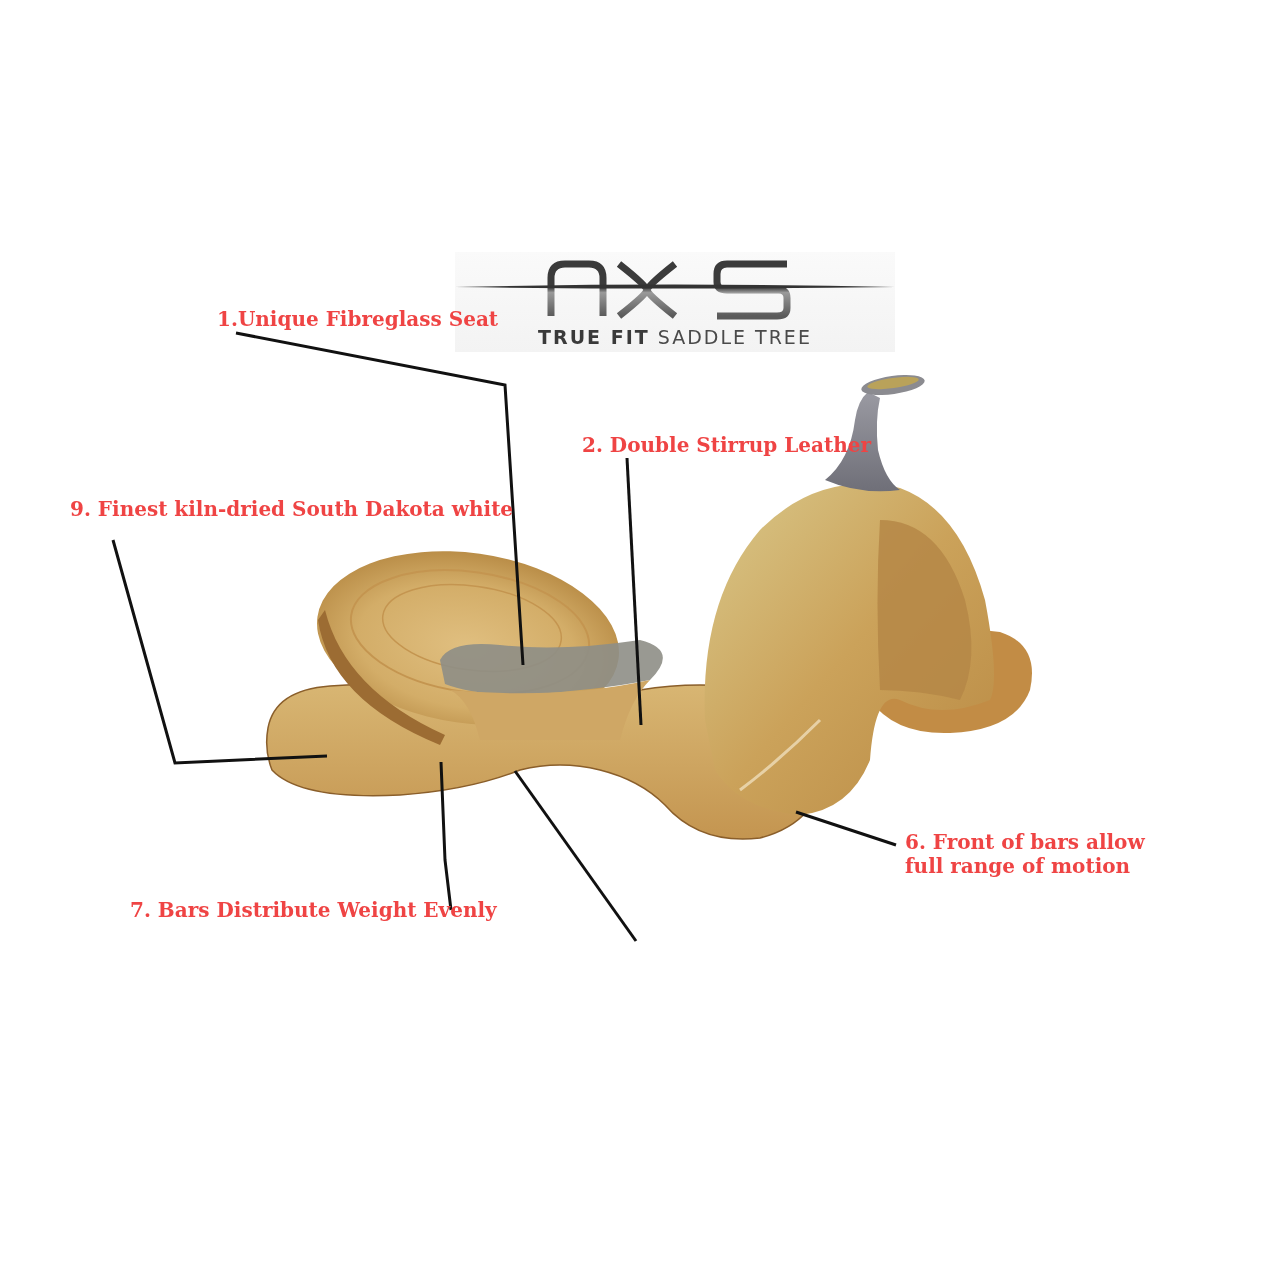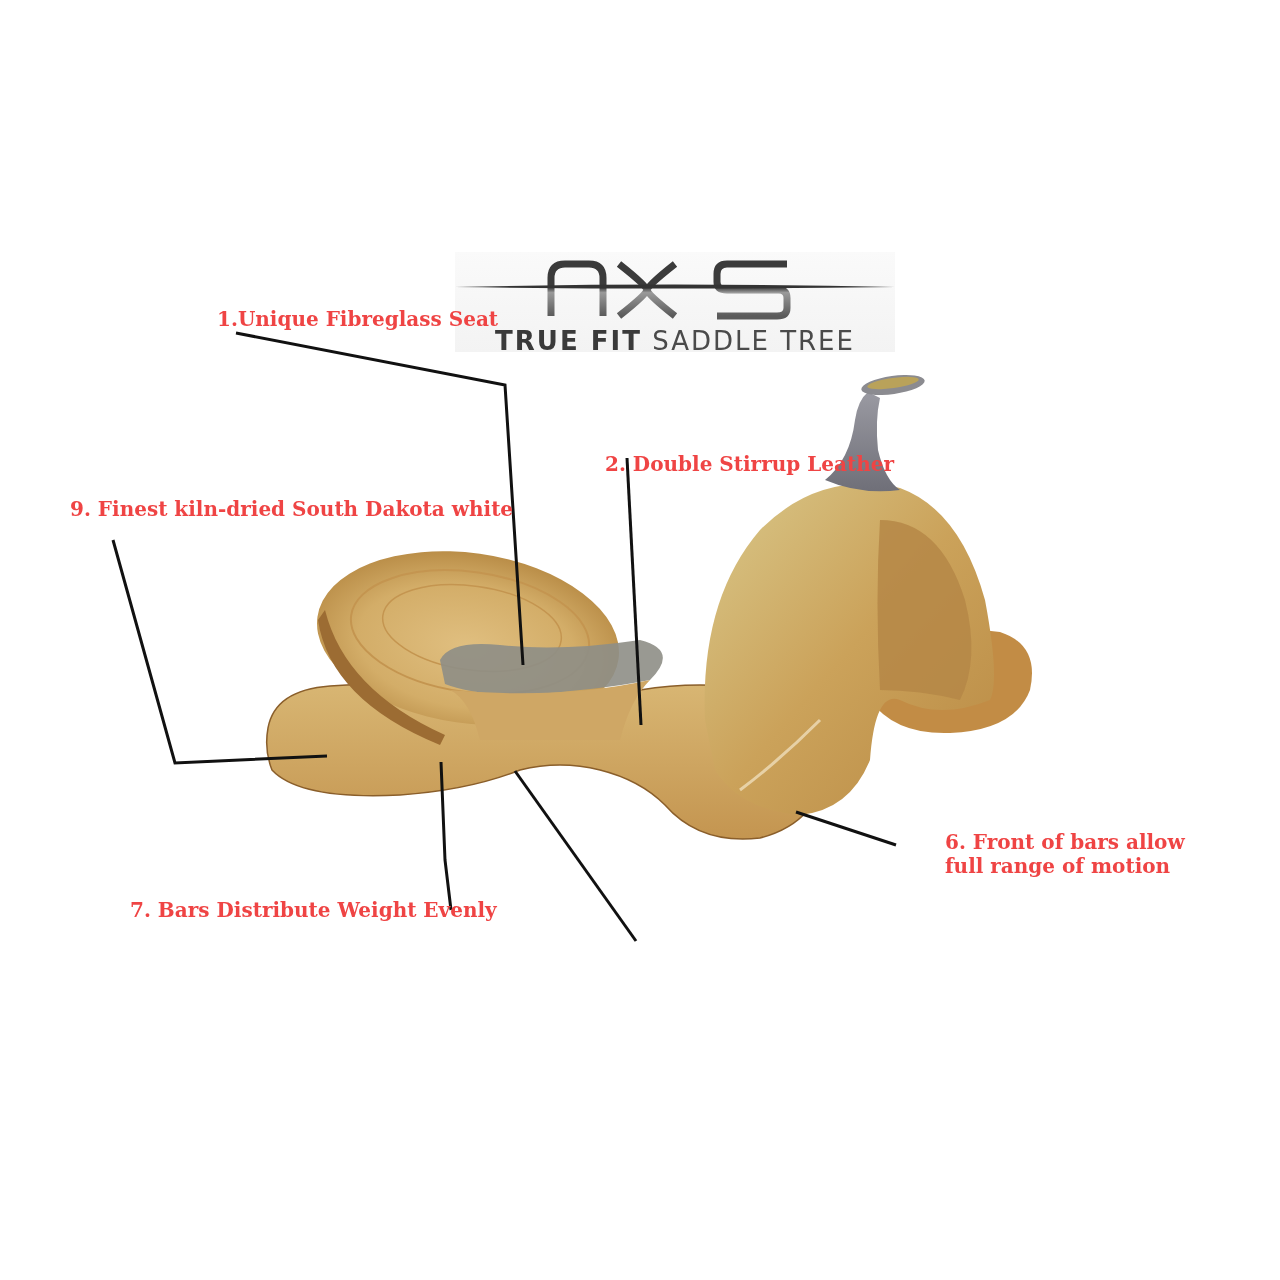--- a/index.html
+++ b/index.html
@@ -1,24 +1,24 @@
 <!DOCTYPE html>
 <html><head>
   <meta charset="utf-8">
   <style>
     html, body { margin: 0; padding: 0; background: #ffffff; }
     body { width: 1280px; height: 1280px; position: relative; overflow: hidden; font-family: "DejaVu Serif", serif; }
     .canvas { position: absolute; left: 0; top: 0; width: 1280px; height: 1280px; }
     .logo { position: absolute; left: 455px; top: 252px; width: 440px; height: 100px; background: linear-gradient(#fafafa, #f3f3f3); }
     .logo-word { position: absolute; left: 92px; top: 4px; width: 250px; height: 64px; }
-    .logo-tag { position: absolute; left: 0; top: 74px; width: 440px; text-align: center; font-family: "DejaVu Sans", sans-serif; font-size: 26px; letter-spacing: 2px; color: #444; }
+    .logo-tag { position: absolute; left: 0; top: 74px; width: 440px; text-align: center; font-family: "DejaVu Sans", sans-serif; font-size: 19px; letter-spacing: 2px; color: #444; }
     .logo-tag .strong { font-weight: bold; color: #3a3a3a; }
     .logo-tag .light { color: #4a4a4a; }
     .label { position: absolute; font-family: "DejaVu Serif", serif; font-weight: bold; font-size: 20px; color: #ef4444; white-space: nowrap; line-height: 24px; }
-    .label.multi { white-space: normal; width: 260px; margin-left: 40px; }
+    .label.multi { white-space: normal; width: 260px; }
     svg.overlay { position: absolute; left: 0; top: 0; }
   </style>
 </head>
 <body>
 
 <div class="canvas">
 
   <div class="logo">
     <svg class="logo-word" viewBox="0 0 250 64">
       <defs>
@@ -105,18 +105,18 @@
       <polyline points="236,333 505,385 523,665"></polyline>
       <line x1="627" y1="458" x2="641" y2="725"></line>
       <polyline points="113,540 175,763 327,756"></polyline>
       <polyline points="441,762 445,860 451,910"></polyline>
       <line x1="515" y1="771" x2="636" y2="941"></line>
       <line x1="796" y1="812" x2="896" y2="845"></line>
     </g>
   </svg>
 
   <div class="label" style="left:217px; top:307px;">1.Unique Fibreglass Seat</div>
-  <div class="label" style="left:605px; top:433px;margin-top:19px;">2. Double Stirrup Leather</div>
+  <div class="label" style="left:582px; top:433px;">2. Double Stirrup Leather</div>
   <div class="label" style="left:70px; top:497px;">9. Finest kiln-dried South Dakota white</div>
   <div class="label" style="left:130px; top:898px;">7. Bars Distribute Weight Evenly</div>
   <div class="label multi" style="left:905px; top:830px;">6. Front of bars allow full range of motion</div>
 
 </div>
 
 </body></html>

